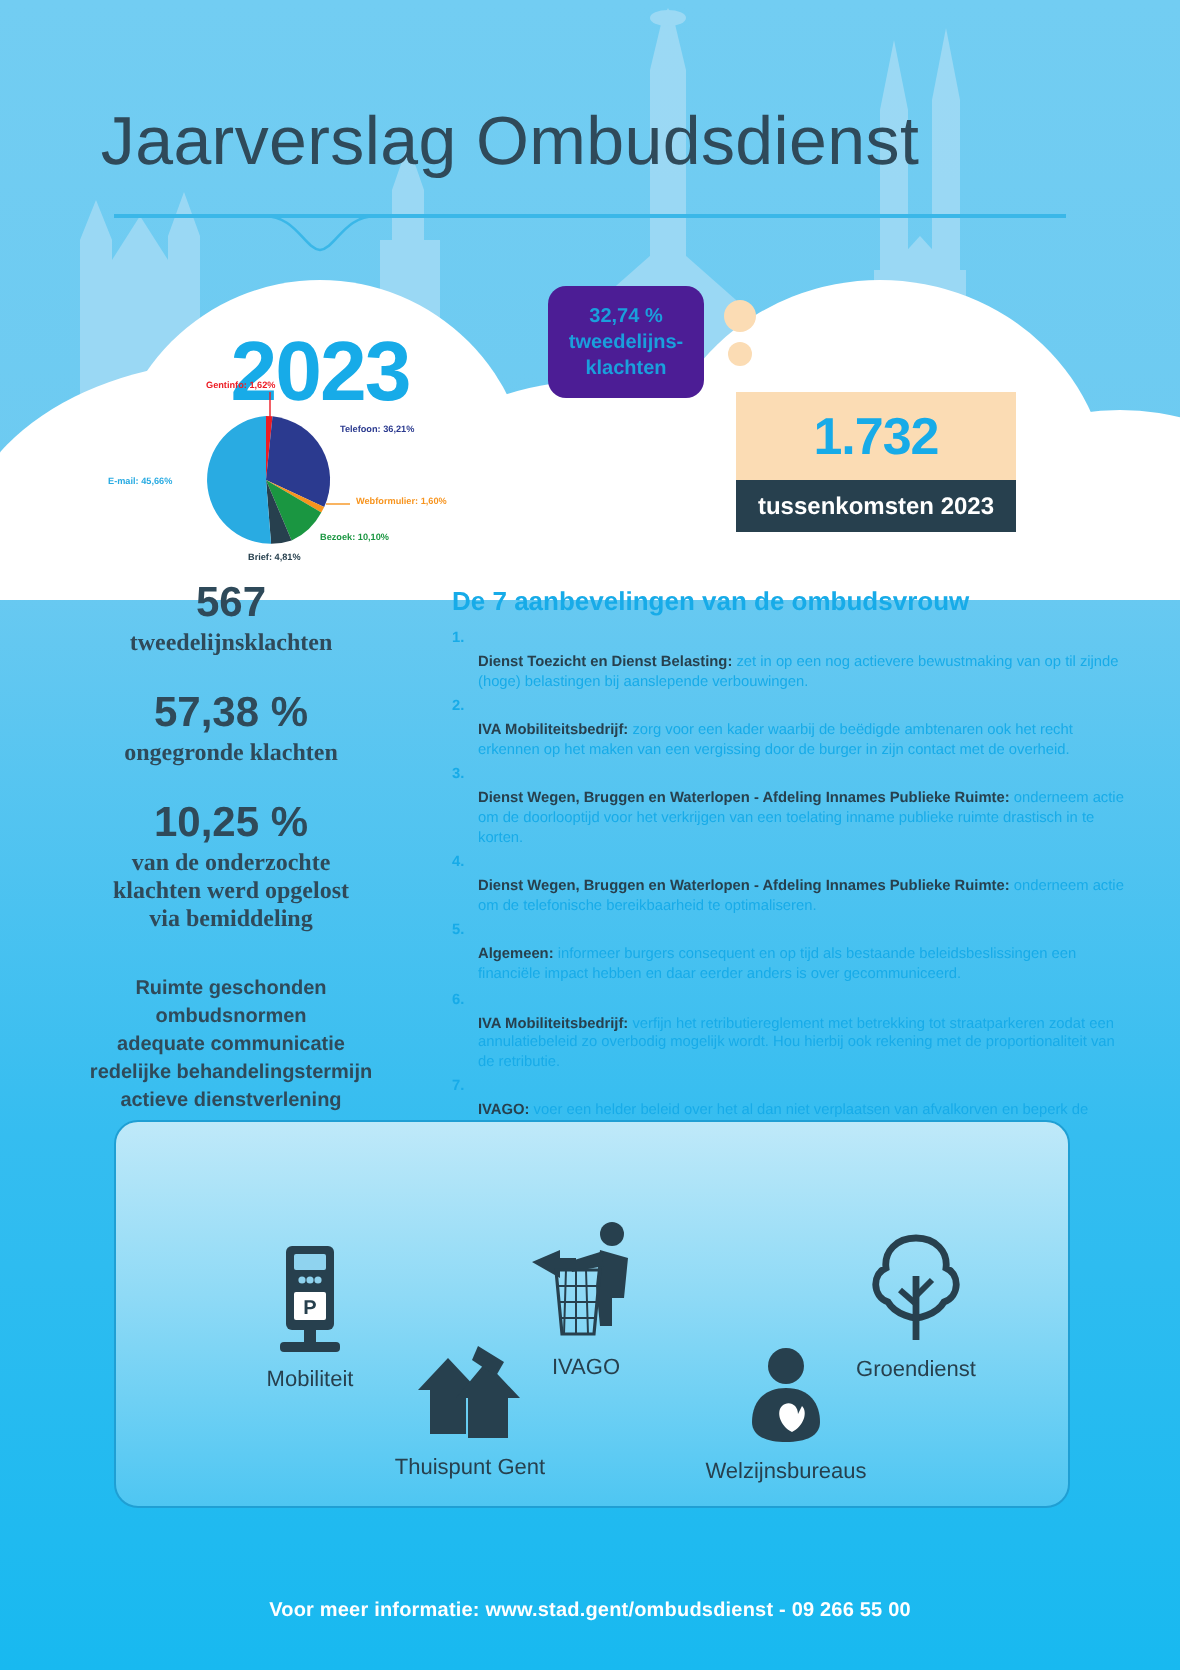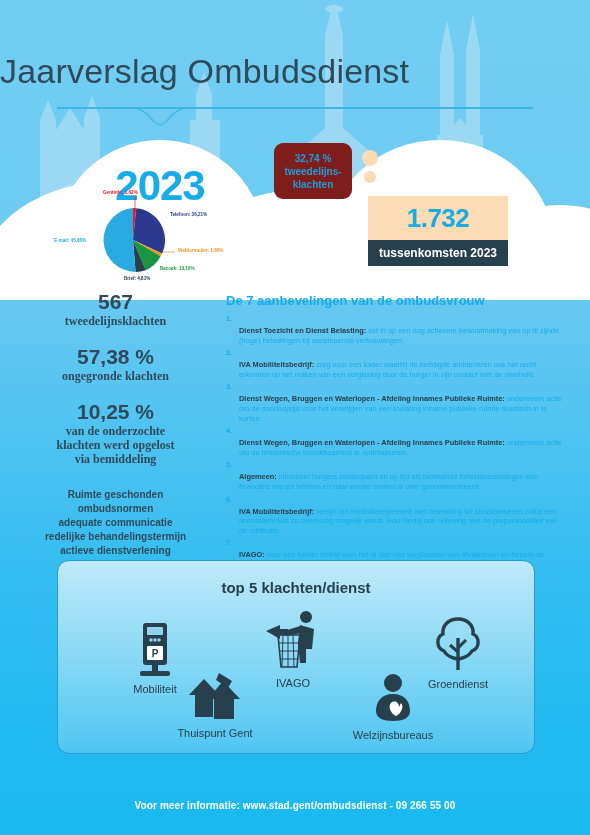--- a/index.html
+++ b/index.html
@@ -14,36 +14,36 @@
   
   .sky{position:absolute;left:0;top:0;width:590px;height:835px;
        background:linear-gradient(180deg,#72cdf2 0%,#6ccaf1 33%,#35bdf0 68%,#18b9f0 100%);}
   .skyline{position:absolute;left:0;top:0;width:590px;height:300px;}
 
   
   .clouds{position:absolute;left:0;top:100px;width:590px;height:200px;}
 
   
   .title{
-    position:absolute;left:0;top:52px;width:510px;
+    position:absolute;left:0;top:52px;width:510px;text-align:center;
     font-size:34px;color:#2f4a5a;letter-spacing:.2px;font-weight:400;
     font-family:"Liberation Sans",sans-serif;
   }
   .title-rule{position:absolute;left:57px;top:107px;width:476px;height:2px;background:#3ab7e8;}
   .brace{position:absolute;left:130px;top:108px;width:60px;height:18px;}
 
   .year{
     position:absolute;left:60px;top:134px;width:200px;text-align:center;
     font-size:42px;font-weight:bold;color:#17abe8;letter-spacing:-1px;margin-top:28px;
   }
 
   
   .badge-pct{
     position:absolute;left:274px;top:143px;width:78px;height:56px;
-    background:#7f1d1d;border-radius:9px;
+    background:#4c1d95;border-radius:9px;
     display:flex;align-items:center;justify-content:center;flex-direction:column;
     color:#1a9fdc;font-size:10px;font-weight:bold;line-height:13px;text-align:center;
   }
   .dot{position:absolute;border-radius:50%;background:#fbdcb4;}
   .dot1{left:362px;top:150px;width:16px;height:16px;}
   .dot2{left:364px;top:171px;width:12px;height:12px;}
 
   .card-big{position:absolute;left:368px;top:196px;width:140px;height:70px;border-radius:0;overflow:hidden;}
   .card-big-top{height:44px;background:#fbdcb4;display:flex;align-items:center;justify-content:center;
     color:#17abe8;font-size:26px;font-weight:bold;letter-spacing:-.5px;}
@@ -218,21 +218,20 @@
           <div class="rec-t"><b>IVA Mobiliteitsbedrijf:</b> verfijn het retributiereglement met betrekking tot straatparkeren zodat een annulatiebeleid zo overbodig mogelijk wordt. Hou hierbij ook rekening met de proportionaliteit van de retributie.</div>
         </div>
         <div class="rec">
           <div class="rec-n">7.</div>
           <div class="rec-t"><b>IVAGO:</b> voer een helder beleid over het al dan niet verplaatsen van afvalkorven en beperk de doorlooptijd van deze beslissing.</div>
         </div>
       </div>
   </div>
 
   <div class="panel">
-    <div class="panel-title">top 5 klachten/dienst</div>
 
     <div class="ic" style="left:42px;top:58px;width:110px;">
       <svg width="44" height="58" viewBox="0 0 44 58">
         <rect x="10" y="4" width="24" height="42" rx="3" fill="#27404e"></rect>
         <rect x="14" y="8" width="16" height="8" rx="1" fill="#8fd3ef"></rect>
         <circle cx="18" cy="21" r="1.8" fill="#8fd3ef"></circle>
           <circle cx="22" cy="21" r="1.8" fill="#8fd3ef"></circle>
           <circle cx="26" cy="21" r="1.8" fill="#8fd3ef"></circle>
         <rect x="14" y="27" width="16" height="14" rx="1" fill="#ffffff"></rect>
         <text x="22" y="38" font-size="10" font-weight="bold" fill="#27404e" text-anchor="middle" font-family="Liberation Sans, sans-serif">P</text>
@@ -264,21 +263,21 @@
     <div class="ic" style="left:340px;top:55px;width:120px;">
       <svg width="52" height="56" viewBox="0 0 52 56">
         <path d="M26 3 C16 3 10 10 11 18 C4 21 4 32 12 35 C16 42 26 43 26 43 C26 43 36 42 40 35 C48 32 48 21 41 18 C42 10 36 3 26 3 Z" fill="none" stroke="#27404e" stroke-width="3.4"></path>
         <path d="M26 22 L26 54" stroke="#27404e" stroke-width="3.4" fill="none"></path>
         <path d="M26 32 L34 24" stroke="#27404e" stroke-width="3" fill="none"></path>
         <path d="M26 36 L18 29" stroke="#27404e" stroke-width="3" fill="none"></path>
       </svg>
       <div class="ic-lbl">Groendienst</div>
     </div>
 
-    <div class="ic" style="left:92px;top:108px;width:130px;">
+    <div class="ic" style="left:112px;top:108px;width:130px;">
       <svg width="58" height="52" viewBox="0 0 58 52">
         <path d="M3 26 L18 10 L33 26 L27 26 L27 48 L9 48 L9 26 Z" fill="#27404e"></path>
         <path d="M22 30 L37 12 L54 30 L48 30 L48 50 L28 50 L28 30 Z" fill="#27404e"></path>
         <path d="M33 4 L46 12 L42 19 L30 11 Z" fill="#27404e"></path>
       </svg>
       <div class="ic-lbl">Thuispunt Gent</div>
     </div>
 
     <div class="ic" style="left:270px;top:112px;width:130px;">
       <svg width="48" height="50" viewBox="0 0 48 50">

